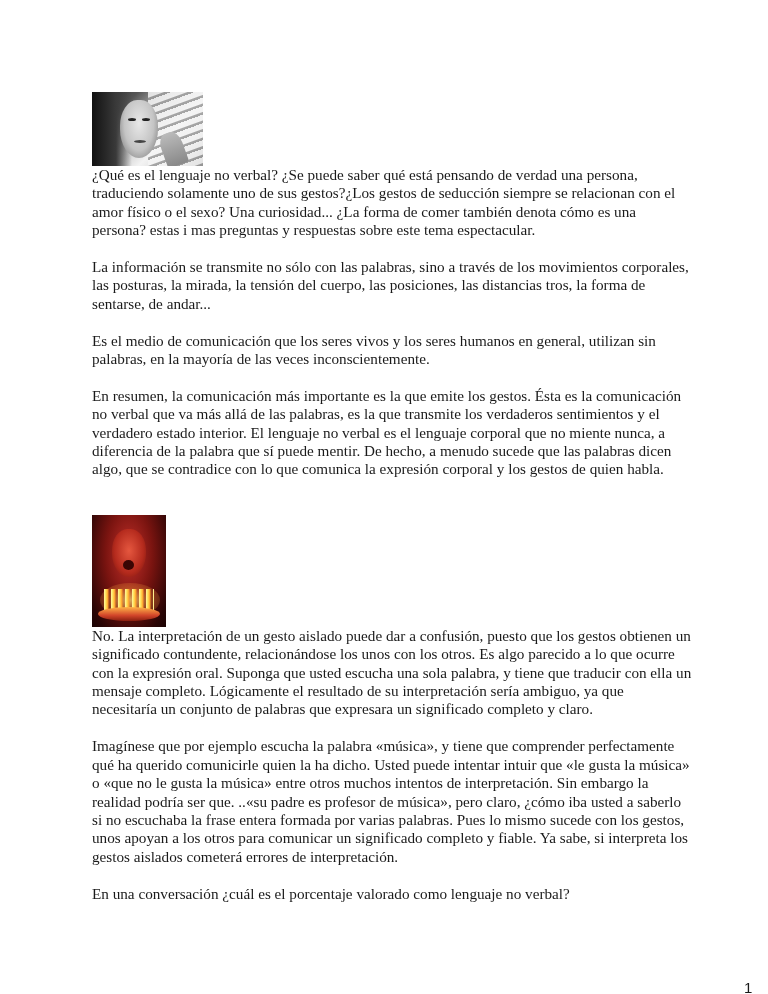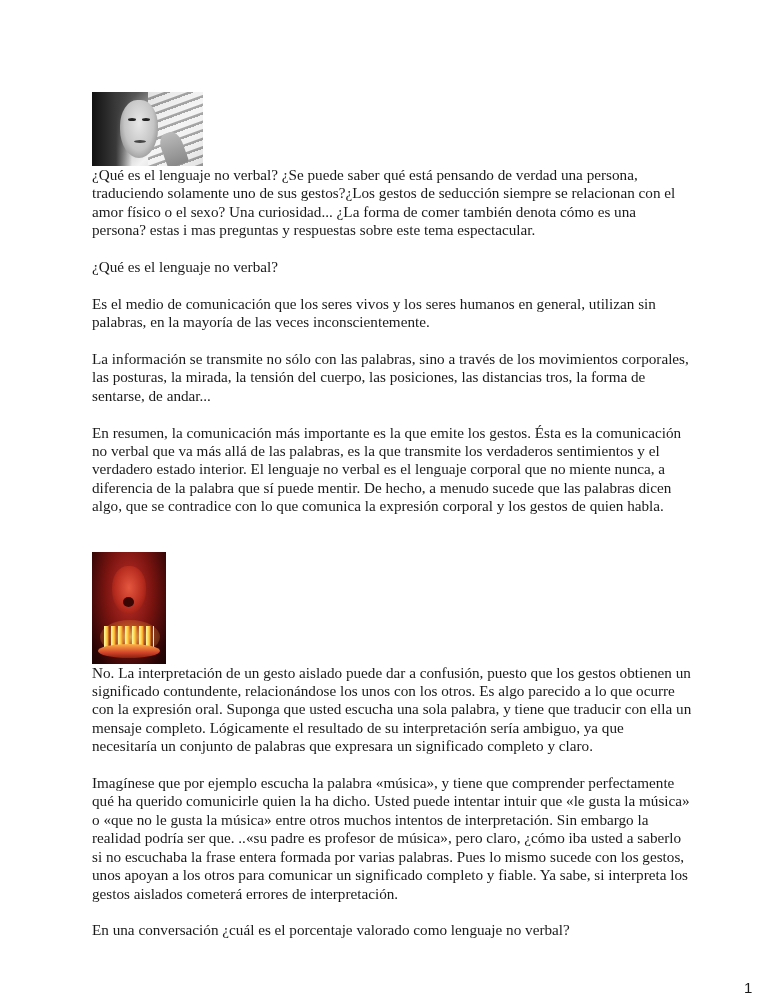--- a/index.html
+++ b/index.html
@@ -151,23 +151,22 @@
       <div class="stripes"></div>
       <div class="face"></div>
       <div class="eye1"></div>
       <div class="eye2"></div>
       <div class="mouth"></div>
       <div class="hand"></div>
     </div>
 
     <p>¿Qué es el lenguaje no verbal? ¿Se puede saber qué está pensando de verdad una persona, traduciendo solamente uno de sus gestos?¿Los gestos de seducción siempre se relacionan con el amor físico o el sexo? Una curiosidad... ¿La forma de comer también denota cómo es una persona? estas i mas preguntas y respuestas sobre este tema espectacular.</p>
 
-    <p>¿Qué es el lenguaje no verbal?</p>
+    <p>La información se transmite no sólo con las palabras, sino a través de los movimientos corporales, las posturas, la mirada, la tensión del cuerpo, las posiciones, las distancias tros, la forma de sentarse, de andar...</p>
     <p>Es el medio de comunicación que los seres vivos y los seres humanos en general, utilizan sin palabras, en la mayoría de las veces inconscientemente.</p>
-    <p>La información se transmite no sólo con las palabras, sino a través de los movimientos corporales, las posturas, la mirada, la tensión del cuerpo, las posiciones, las distancias tros, la forma de sentarse, de andar...</p>
     <p style="margin-bottom:36px;">En resumen, la comunicación más importante es la que emite los gestos. Ésta es la comunicación no verbal que va más allá de las palabras, es la que transmite los verdaderos sentimientos y el verdadero estado interior. El lenguaje no verbal es el lenguaje corporal que no miente nunca, a diferencia de la palabra que sí puede mentir. De hecho, a menudo sucede que las palabras dicen algo, que se contradice con lo que comunica la expresión corporal y los gestos de quien habla.</p>
 
     <div class="img2 img-block2">
       <div class="face"></div>
       <div class="mouth"></div>
       <div class="glow"></div>
       <div class="candles"></div>
       <div class="cake"></div>
     </div>
 

